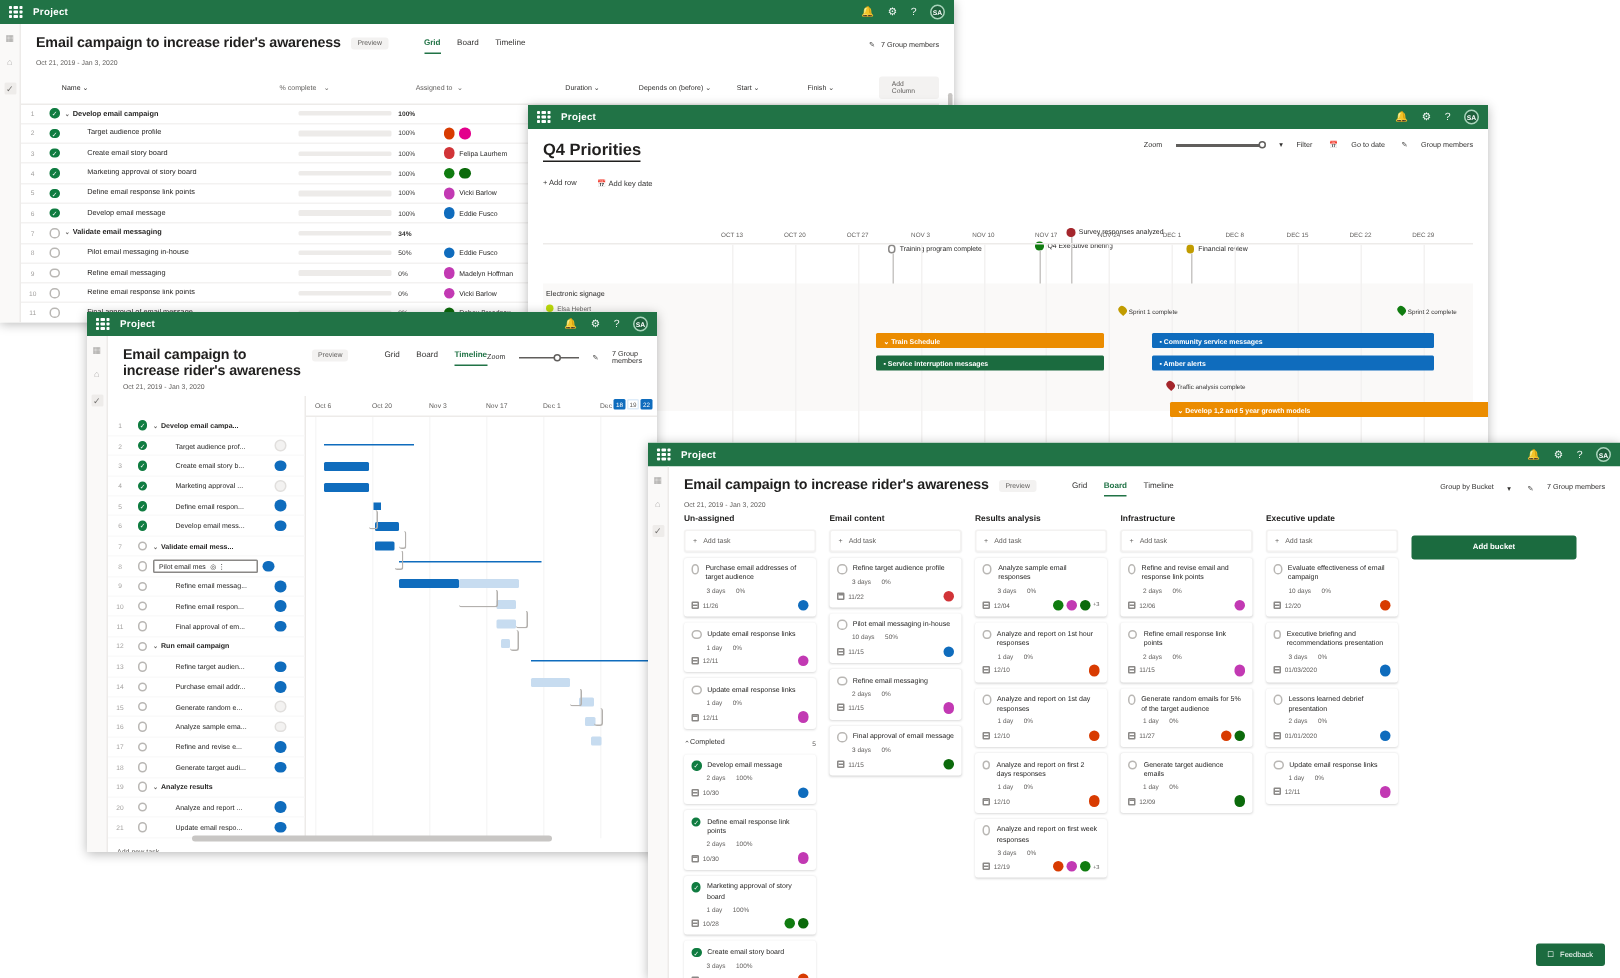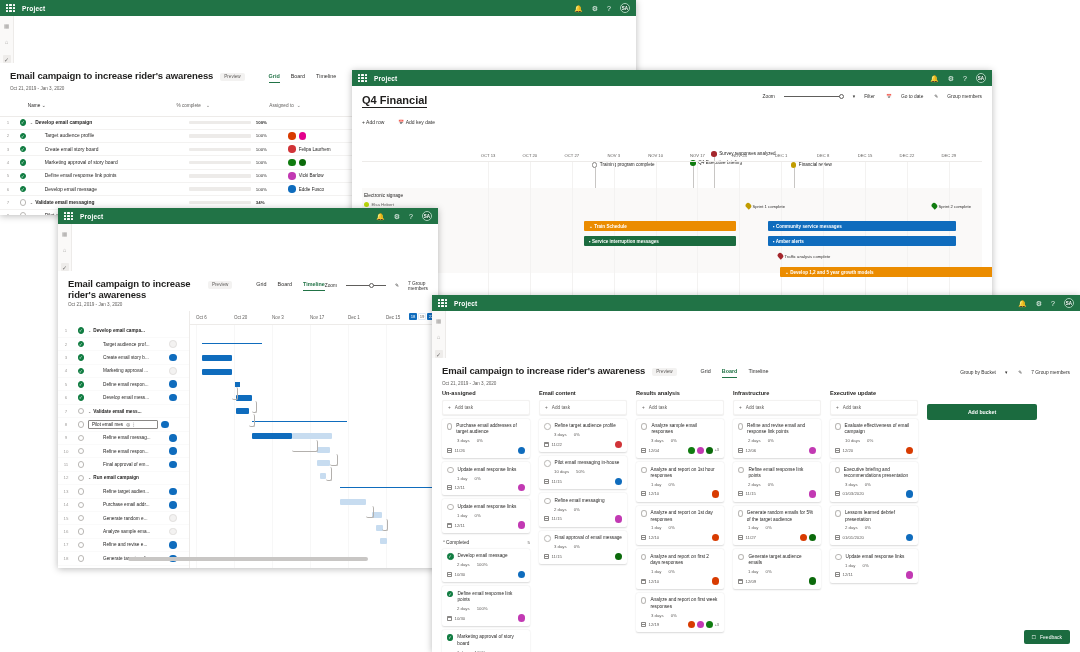--- a/index.html
+++ b/index.html
@@ -15,21 +15,21 @@
   .waffle { width:9px; height:9px; display:grid; grid-template-columns:repeat(3,1fr);
             grid-template-rows:repeat(3,1fr); gap:1px; margin-right:7px; }
   .waffle i { background:#fff; border-radius:.5px; }
   .app-title { font-size:6.5px; font-weight:bold; letter-spacing:.2px; }
   .topbar-right { margin-left:auto; display:flex; align-items:center; gap:9px; }
   .tb-ico { font-size:7px; color:#fff; opacity:.95; line-height:1; }
   .avatar-tb { width:10px; height:10px; border-radius:50%; background:#1d5f3b;
      border:1px solid #a8d4bb; color:#fff; font-size:4.5px; display:flex;
      align-items:center; justify-content:center; font-weight:bold; }
 
-  .railwrap { display:flex; height:calc(100% - 16px);flex-direction:column; }
+  .railwrap { display:flex; height:calc(100% - 16px); }
   .rail { width:14px; background:#faf9f8; border-right:1px solid #edebe9;
           padding-top:5px; display:flex; flex-direction:column; align-items:center; gap:9px; }
   .rail-ico { width:8px; height:8px; opacity:.55; display:flex; align-items:center;
               justify-content:center; font-size:6px; color:#605e5c; }
   .rail-ico.sel { background:#edebe9; opacity:.9; border-radius:1px; }
   .body { flex:1; position:relative; overflow:hidden; background:#fff; }
 
   .hdr { padding:7px 10px 0 10px; }
   .hdr-line { display:flex; align-items:baseline; }
   .proj-title { font-size:9.5px; font-weight:bold; color:#201f1e; letter-spacing:-.1px; }
@@ -456,21 +456,21 @@
       <span class="app-title">Project</span>
       <span class="topbar-right">
         <span class="tb-ico">🔔</span>
         <span class="tb-ico">⚙</span>
         <span class="tb-ico">?</span>
         <span class="avatar-tb">SA</span>
       </span>
     </div>
     <div class="body" style="padding:8px 10px 0 10px;">
       <div style="display:flex;align-items:flex-start;">
-        <div class="rm-title">Q4 Financial</div>
+        <div class="rm-title">Q4 Priorities</div>
         <div style="margin-left:auto;display:flex;align-items:center;gap:11px;">
           <span class="rm-zoomrow">
             <span>Zoom</span>
             <span class="slider">
                 <span class="knob"></span>
               </span>
           </span>
           <span class="rm-zoomrow">
               <span>▾</span>
               <span>Filter</span>

